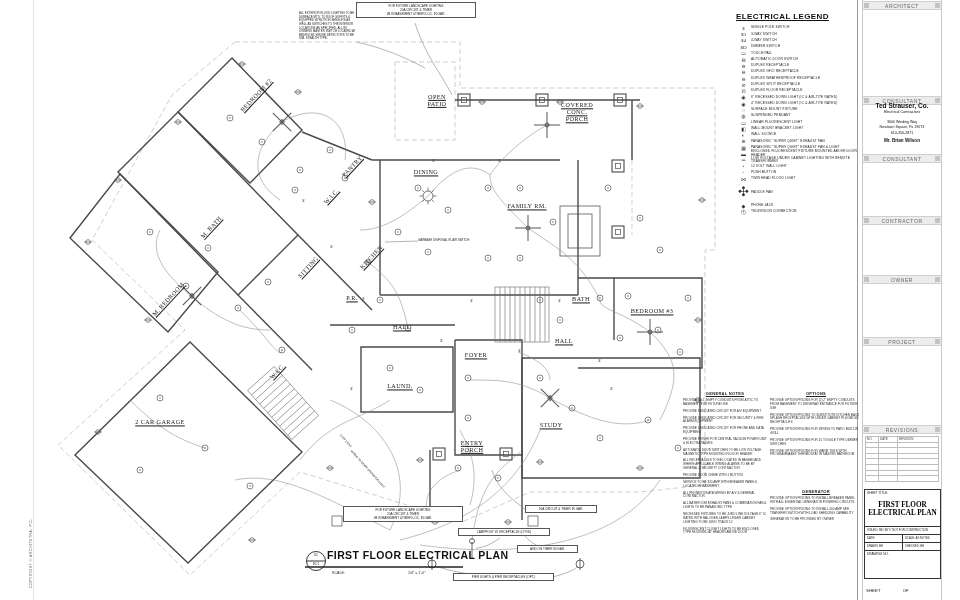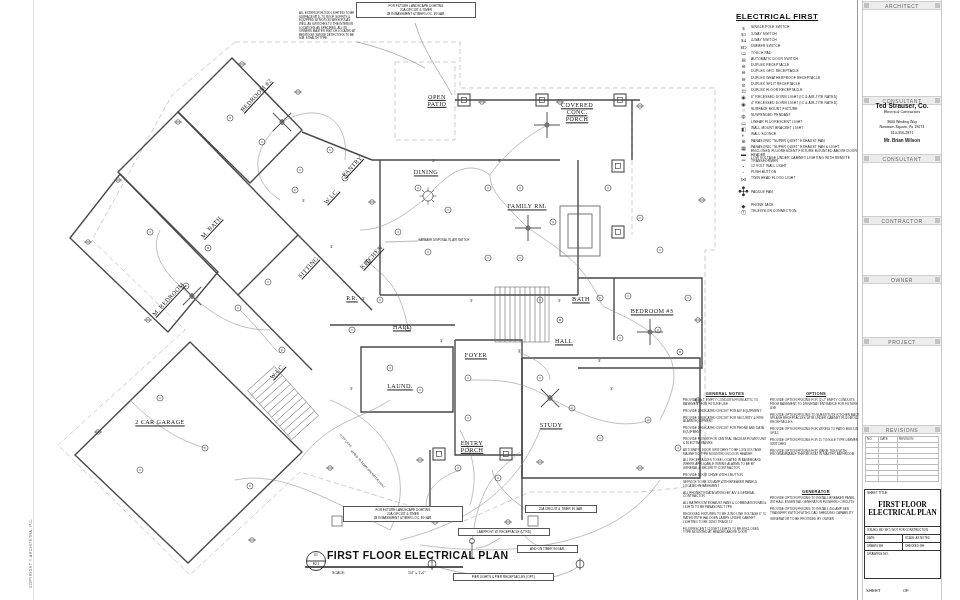--- a/index.html
+++ b/index.html
@@ -430,21 +430,21 @@
   <div class="tiny rot48" style="left:341px;top:434px;">STEP LIGHT</div>
   <div class="tiny rot48" style="left:352px;top:450px;">WIRED TO DOOR OPERATOR LIGHT</div>
 
   <div class="plan-title">FIRST FLOOR ELECTRICAL PLAN</div>
   <div class="plan-scale" style="left:332px;top:571px;">SCALE:</div>
   <div class="plan-scale" style="left:408px;top:571px;">1/4" = 1'-0"</div>
   <div class="detail-txt" style="left:306px;top:553px;">01</div>
   <div class="detail-txt" style="left:306px;top:562px;font-size:3px;">E2.1</div>
 
   <div class="legend">
-    <div class="legend-title">ELECTRICAL FIRST</div>
+    <div class="legend-title">ELECTRICAL LEGEND</div>
     <div id="legend-items">
         <div class="lg-row">
           <span class="lg-sym">$</span>
           <span class="lg-lbl">SINGLE POLE SWITCH</span>
         </div>
         <div class="lg-row">
           <span class="lg-sym">$3</span>
           <span class="lg-lbl">3-WAY SWITCH</span>
         </div>
         <div class="lg-row">

